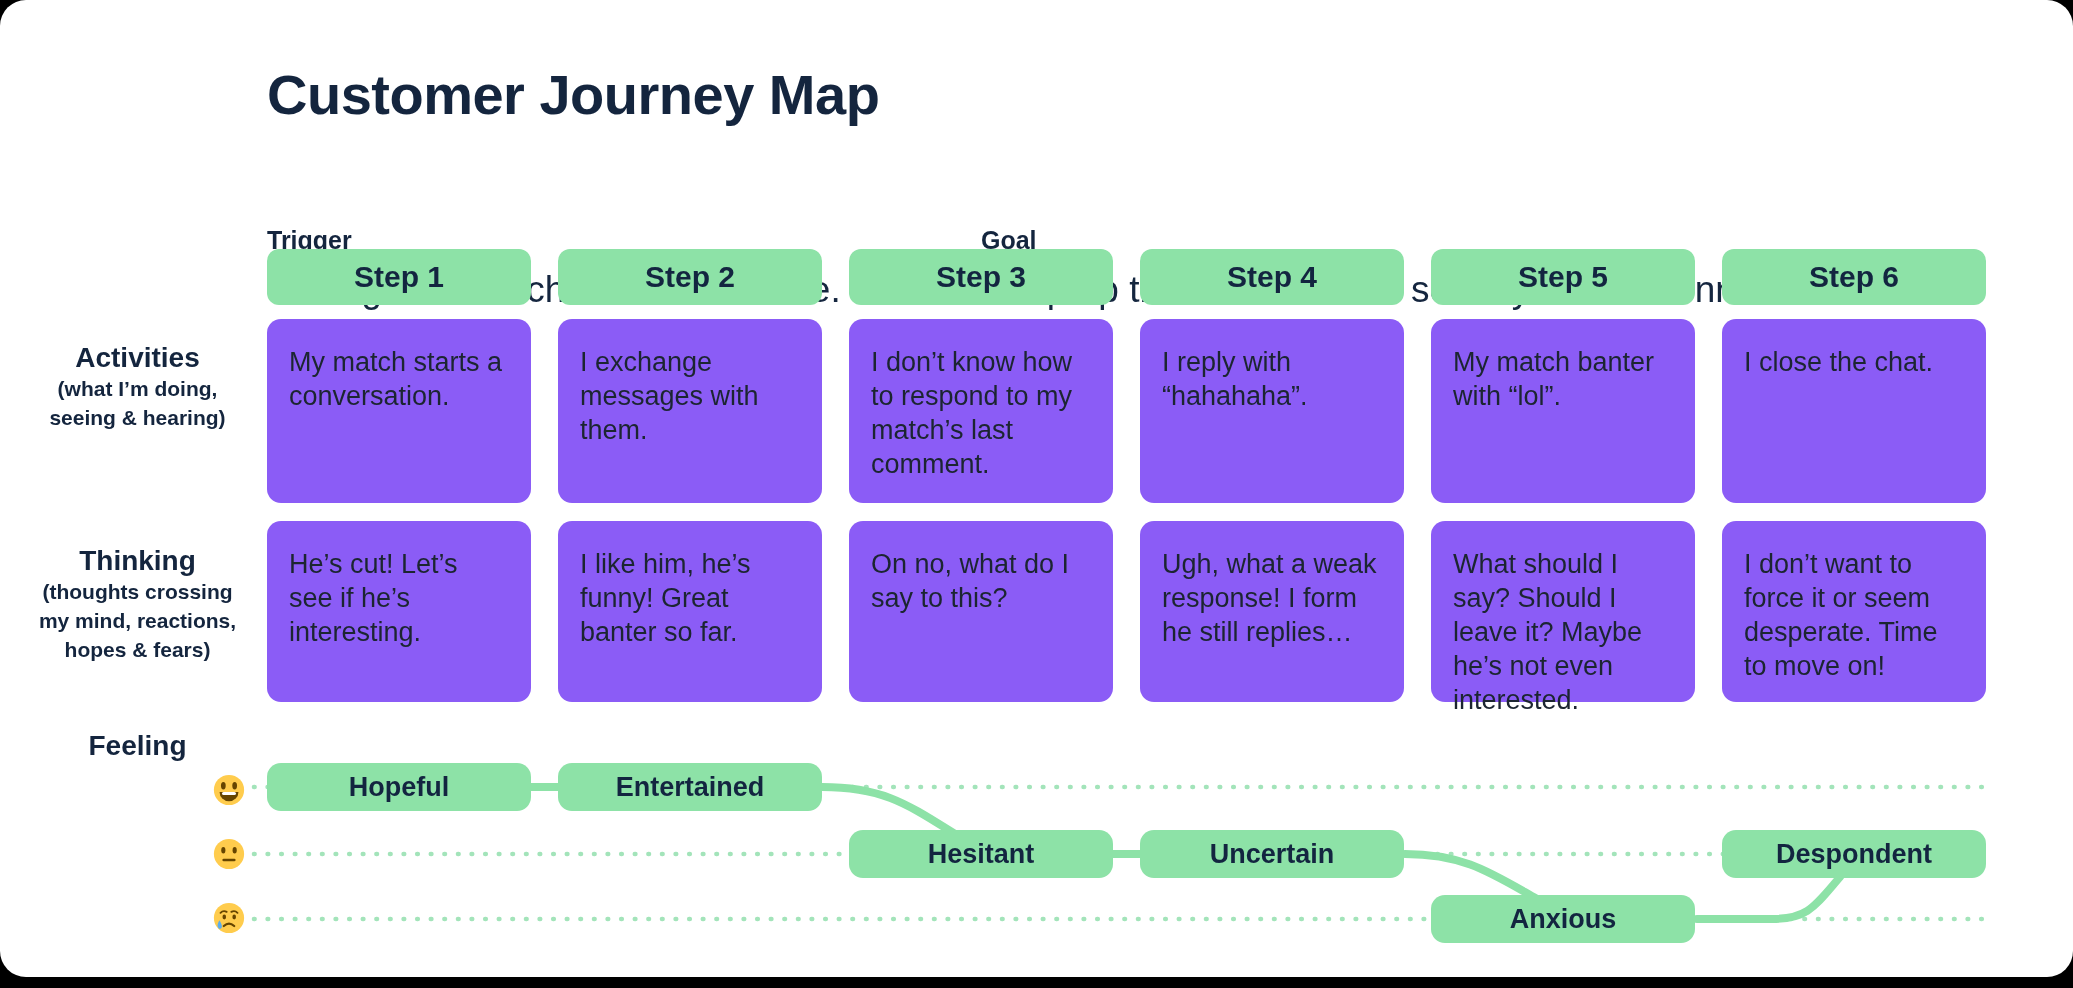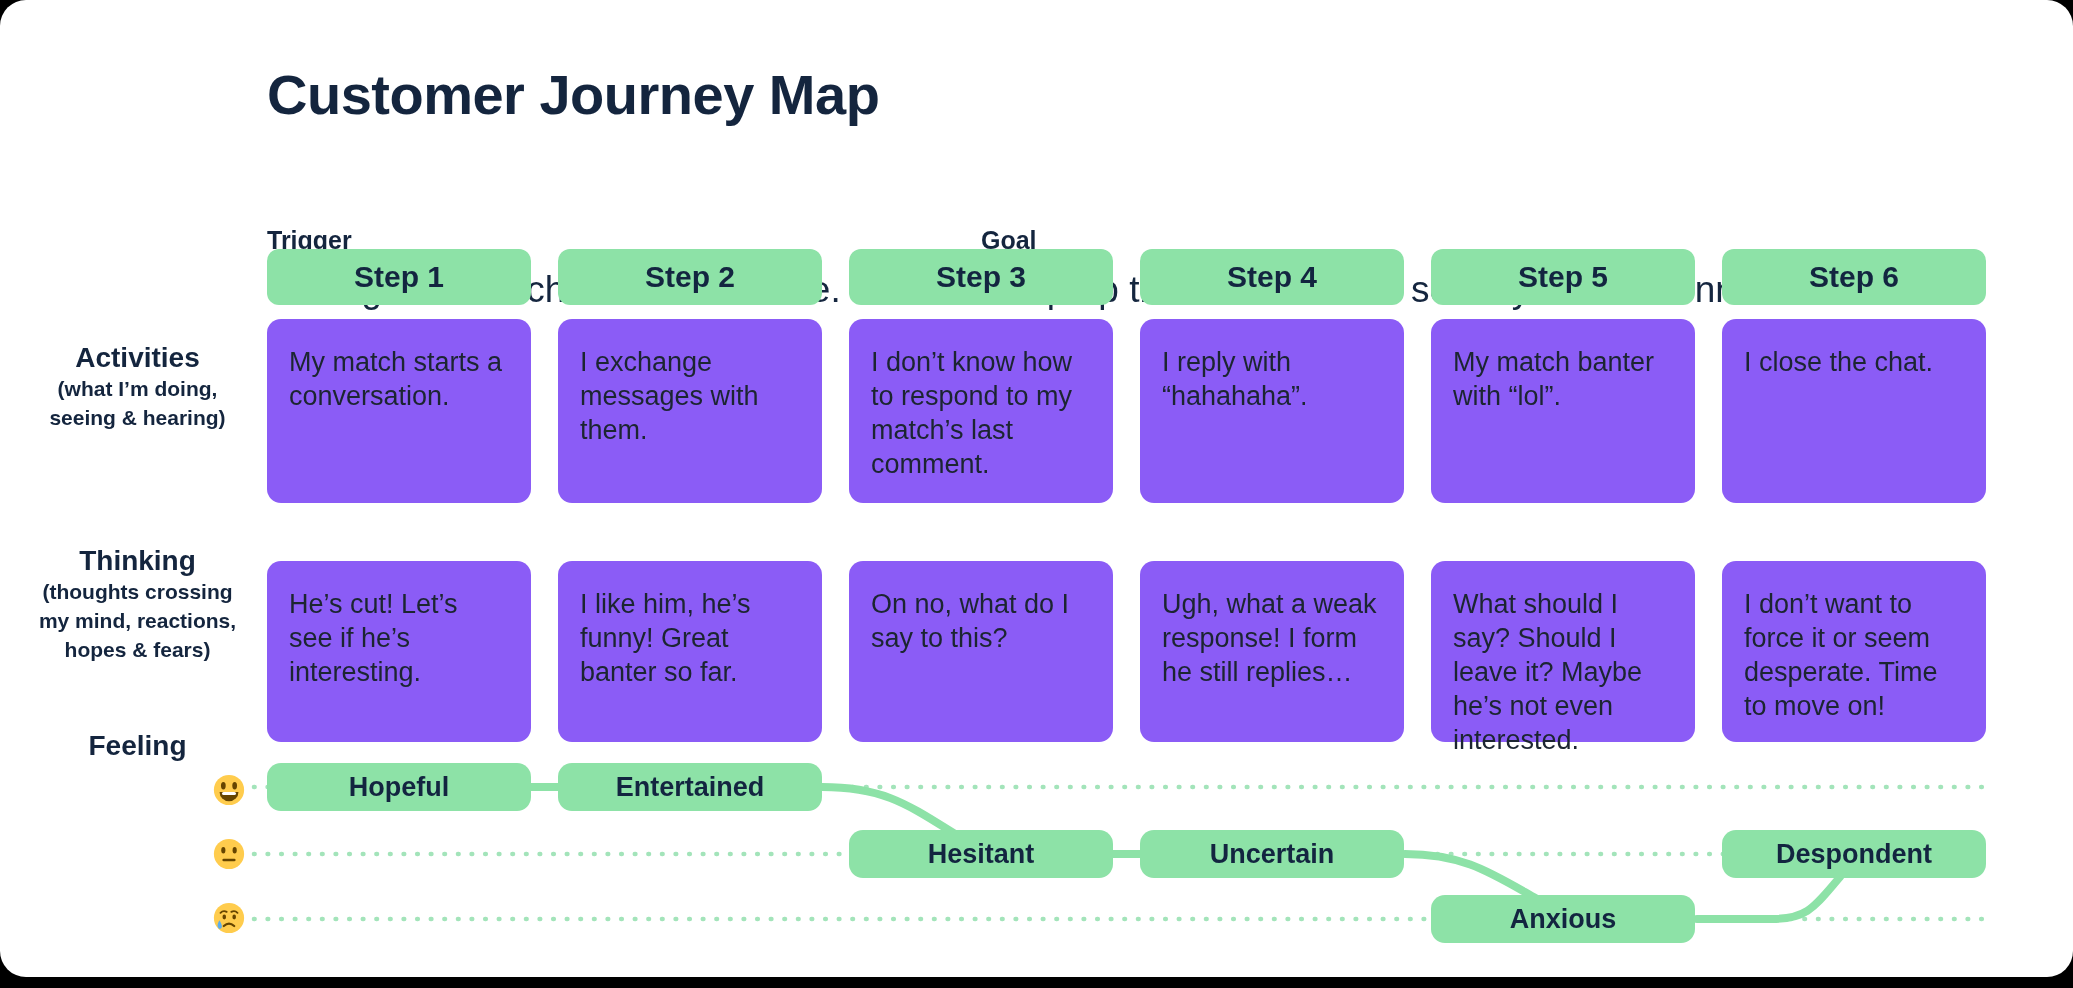--- a/index.html
+++ b/index.html
@@ -17,21 +17,21 @@
   
   .c1{left:267px}.c2{left:558px}.c3{left:849px}.c4{left:1140px}.c5{left:1431px}.c6{left:1722px}
 
   .step-pill{position:absolute;top:249px;width:264px;height:56px;border-radius:12px;
     background:#8DE2A7;display:flex;align-items:center;justify-content:center;
     font-size:30px;font-weight:700;color:#132540;}
 
   .cell{position:absolute;width:264px;border-radius:14px;background:#8b5cf6;
     box-sizing:border-box;padding:26px 24px 0 22px;font-size:27px;line-height:34px;color:#1C2531;}
   .cell.act{top:319px;height:184px;}
-  .cell.think{top:521px;height:181px;margin-top:40px;}
+  .cell.think{top:521px;height:181px;}
 
   .row-label{position:absolute;left:30px;width:215px;text-align:center;color:#14253E;}
   .row-title{font-size:28px;font-weight:700;}
   .row-sub{margin-top:0;font-size:21px;font-weight:700;line-height:29px;}
   .lbl-activities{top:342px;}
   .lbl-thinking{top:545px;}
   .lbl-feeling{top:730px;}
 
   .lines{position:absolute;left:0;top:0;pointer-events:none;}
 

